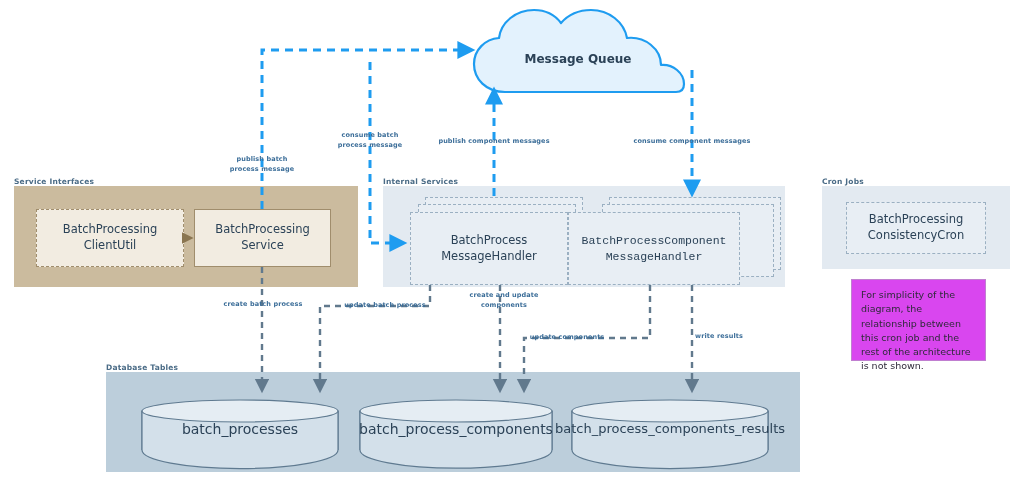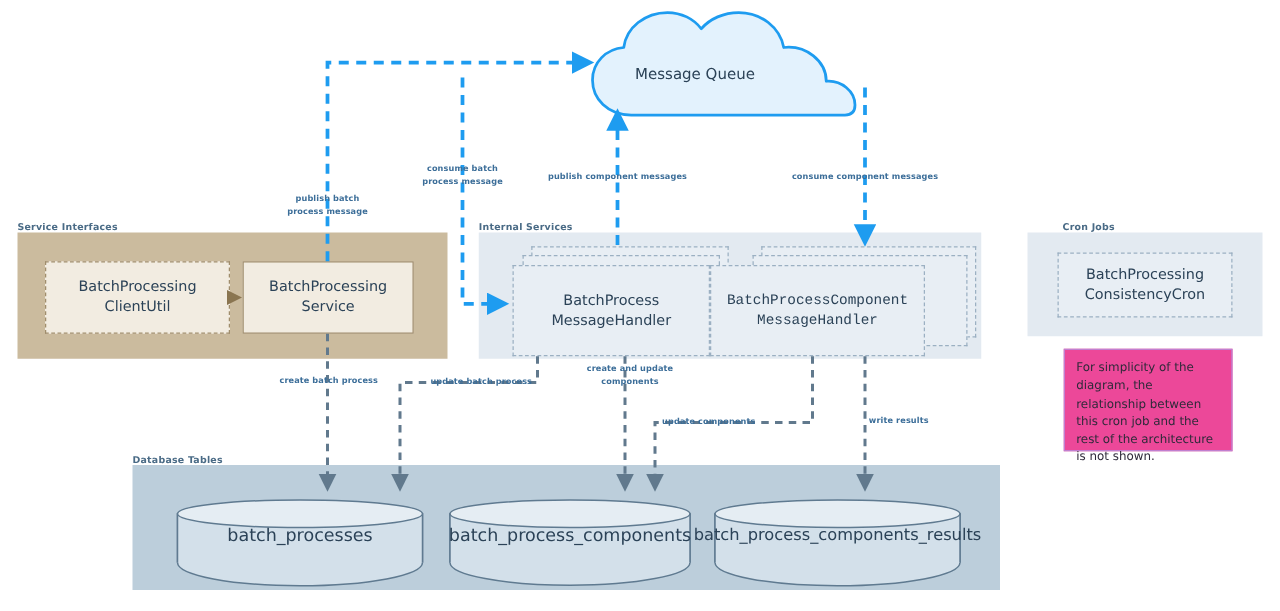--- a/index.html
+++ b/index.html
@@ -19,21 +19,21 @@
        justify-content:center;text-align:center;font-size:11.5px;color:#2b4257;
        line-height:1.35;}
   .box-solid{background:#f2ece1;border:1px solid #a08d6c;}
   .box-dash-tan{background:#f2ece1;border:1px dashed #a08d6c;}
   .box-dash{background:#e8eef4;border:1px dashed #9bb0c2;}
   .box-stack{background:#e8eef4;border:1px dashed #9bb0c2;}
 
   .cloud-text{position:absolute;font-size:12px;color:#2b4257;text-align:center;
               width:200px;}
 
-  .note{position:absolute;box-sizing:border-box;background:#ec4899;
+  .note{position:absolute;box-sizing:border-box;background:#d946ef;
         border:1px solid #c07fd0;padding:8px 9px;font-size:9.5px;color:#2f2a3a;
         line-height:1.5;}
 
   .alabel{position:absolute;font-size:6.5px;color:#3c6e99;font-weight:bold;
           text-align:center;white-space:nowrap;letter-spacing:.1px;}
   .alabel.two{line-height:1.55;white-space:normal;}
 
   svg.layer{position:absolute;left:0;top:0;width:1024px;height:489px;
             pointer-events:none;}
 </style>
@@ -42,21 +42,21 @@
 
 <div id="stage">
 
   <div class="grp svc-zone" style="left:14px;top:186px;width:344px;height:101px;"></div>
   <div class="grp-label" style="left:14px;top:177px;">Service Interfaces</div>
 
   <div class="grp int-zone" style="left:383px;top:186px;width:402px;height:101px;"></div>
   <div class="grp-label" style="left:383px;top:177px;">Internal Services</div>
 
   <div class="grp cron-zone" style="left:822px;top:186px;width:188px;height:83px;"></div>
-  <div class="grp-label" style="left:822px;top:177px;margin-left:28px;">Cron Jobs</div>
+  <div class="grp-label" style="left:822px;top:177px;">Cron Jobs</div>
 
   <div class="grp db-zone" style="left:106px;top:372px;width:694px;height:100px;"></div>
   <div class="grp-label" style="left:106px;top:363px;">Database Tables</div>
 
   <div class="box box-dash-tan" style="left:36px;top:209px;width:148px;height:58px;">
     <span>
       <span>BatchProcessing</span><br>
       <span>ClientUtil</span>
     </span>
   </div>
@@ -168,21 +168,21 @@
     </g>
     <g>
       <path d="M572,411 L572,450 A58,11 0 0 0 768,450 L768,411 Z" fill="#d3e0ea" stroke="#5f7a90" stroke-width="1.2"></path>
       <rect x="572" y="411" width="196" height="39" fill="#d3e0ea" stroke="none"></rect>
       <line x1="572" y1="411" x2="572" y2="450" stroke="#5f7a90" stroke-width="1.2"></line>
       <line x1="768" y1="411" x2="768" y2="450" stroke="#5f7a90" stroke-width="1.2"></line>
       <ellipse cx="670" cy="411" rx="98" ry="11" fill="#e5edf3" stroke="#5f7a90" stroke-width="1.2"></ellipse>
     </g>
   </svg>
 
-  <div class="cloud-text" style="left:456px;top:52px;">Message Queue</div>
+  <div class="cloud-text" style="left:478px;top:52px;font-weight:bold;">Message Queue</div>
 
   <div class="box" style="left:142px;top:418px;width:196px;height:22px;font-size:14px;">batch_processes</div>
   <div class="box" style="left:360px;top:418px;width:192px;height:22px;font-size:14px;text-align:right;">batch_process_components</div>
   <div class="box" style="left:572px;top:418px;width:196px;height:22px;font-size:13px;">batch_process_components_results</div>
 
   <div class="alabel two" style="left:212px;top:130px;width:100px;margin-top:24px;">
     <span>publish batch</span><br>
     <span>process message</span>
   </div>
 

